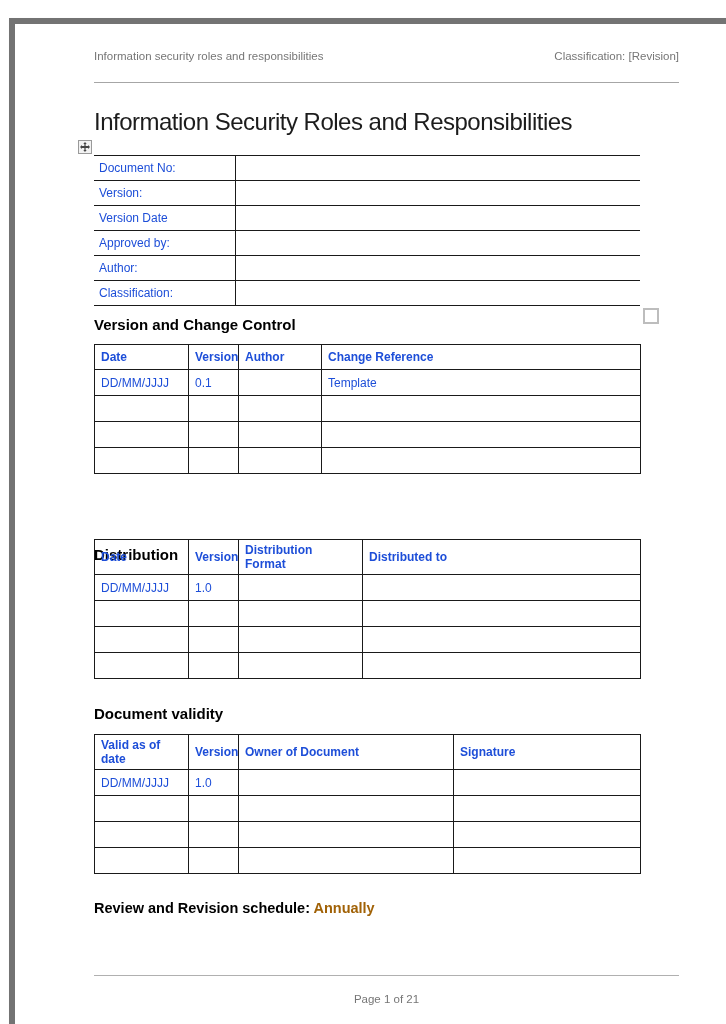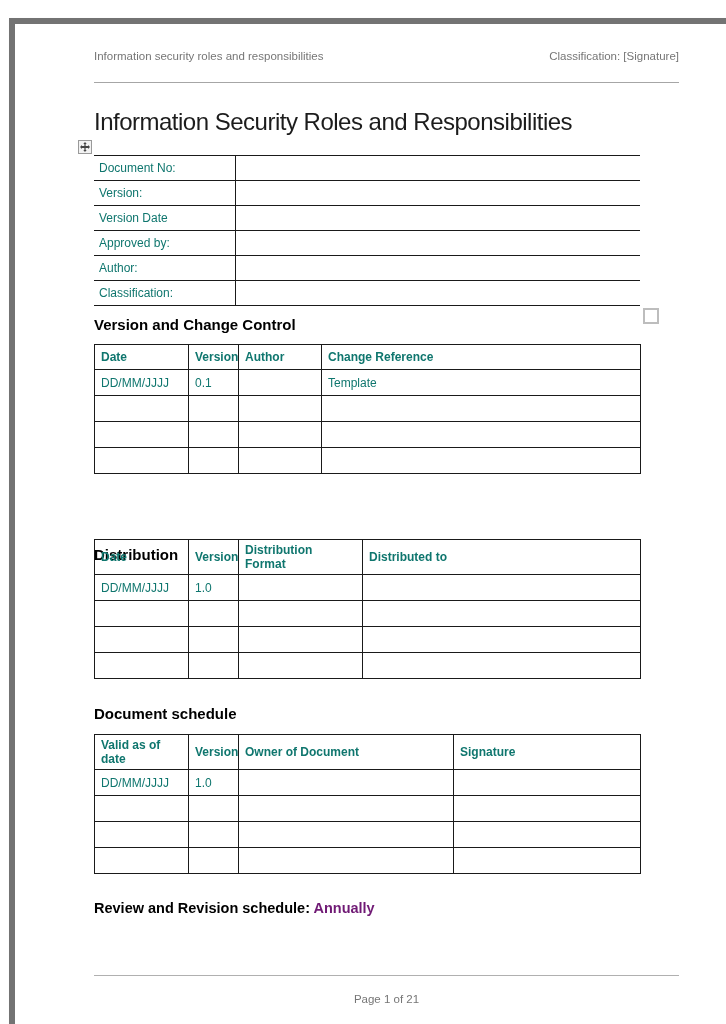--- a/index.html
+++ b/index.html
@@ -18,21 +18,21 @@
   
   .doc-title{left:79px;top:84px;font-size:24px;letter-spacing:-0.5px;color:#1c1c1c;
     font-weight:400;white-space:nowrap;}
   
   .move-handle{left:63px;top:116px;width:14px;height:14px;border:1px solid #9a9a9a;
     background:#f2f2f2;display:flex;align-items:center;justify-content:center;box-sizing:border-box;}
   
   .anchor-square{left:628px;top:284px;width:16px;height:16px;border:2px solid #bdbdbd;
     background:#ffffff;box-sizing:border-box;}
   
-  table{border-collapse:collapse;table-layout:fixed;width:546px;font-size:12px;color:#0f766e;}
+  table{border-collapse:collapse;table-layout:fixed;width:546px;font-size:12px;color:#1d4ed8;}
   th,td{border:1px solid #1a1a1a;padding:3px 6px;text-align:left;vertical-align:middle;
     overflow:hidden;box-sizing:border-box;font-weight:400;}
   th{font-weight:700;height:25px;}
   td{height:26px;}
   
   .info-table{width:546px;}
   .info-table td{border:none;border-bottom:1px solid #1a1a1a;height:25px;}
   .info-table tr:first-child td{border-top:1px solid #1a1a1a;}
   .info-table td.lbl{border-right:1px solid #1a1a1a;width:141px;padding-left:5px;}
   
@@ -47,21 +47,21 @@
   .review-line{left:79px;top:876px;font-size:14.5px;font-weight:700;color:#000;}
   .review-line .review-value{font-weight:700;}
 </style>
 </head>
 <body>
 
 <div class="page">
 
   <div class="abs page-header">
     <span>Information security roles and responsibilities</span>
-    <span>Classification: [Signature]</span>
+    <span>Classification: [Revision]</span>
   </div>
   <div class="abs header-rule"></div>
 
   <div class="abs doc-title">Information Security Roles and Responsibilities</div>
 
   <div class="abs move-handle">
     <svg width="10" height="10" viewBox="0 0 13 13">
       <path d="M6.5 0 L8.7 2.6 H7.3 V5.3 H10.4 V3.9 L13 6.5 L10.4 9.1 V7.7 H7.3 V10.4 H8.7 L6.5 13 L4.3 10.4 H5.7 V7.7 H2.6 V9.1 L0 6.5 L2.6 3.9 V5.3 H5.7 V2.6 H4.3 Z" fill="#444"></path>
     </svg>
   </div>
@@ -179,21 +179,21 @@
       </tr>
       <tr>
         <td></td>
         <td></td>
         <td></td>
         <td></td>
       </tr>
     </tbody>
   </table>
 
-  <div class="abs section-heading valid-heading">Document schedule</div>
+  <div class="abs section-heading valid-heading">Document validity</div>
 
   <table class="abs valid-table">
     <colgroup>
         <col style="width:94px">
         <col style="width:50px">
         <col style="width:215px">
         <col style="width:187px">
       </colgroup>
     <thead>
       <tr>
@@ -225,20 +225,20 @@
       <tr>
         <td></td>
         <td></td>
         <td></td>
         <td></td>
       </tr>
     </tbody>
   </table>
 
   <div class="abs review-line">
-    <span>Review and Revision schedule: </span><span class="review-value" style="color: #701a75;">Annually</span>
+    <span>Review and Revision schedule: </span><span class="review-value" style="color: #a16207;">Annually</span>
   </div>
 
   <div class="abs page-footer">
     <div class="footer-text">Page 1 of 21</div>
   </div>
 
 </div>
 
 </body></html>

